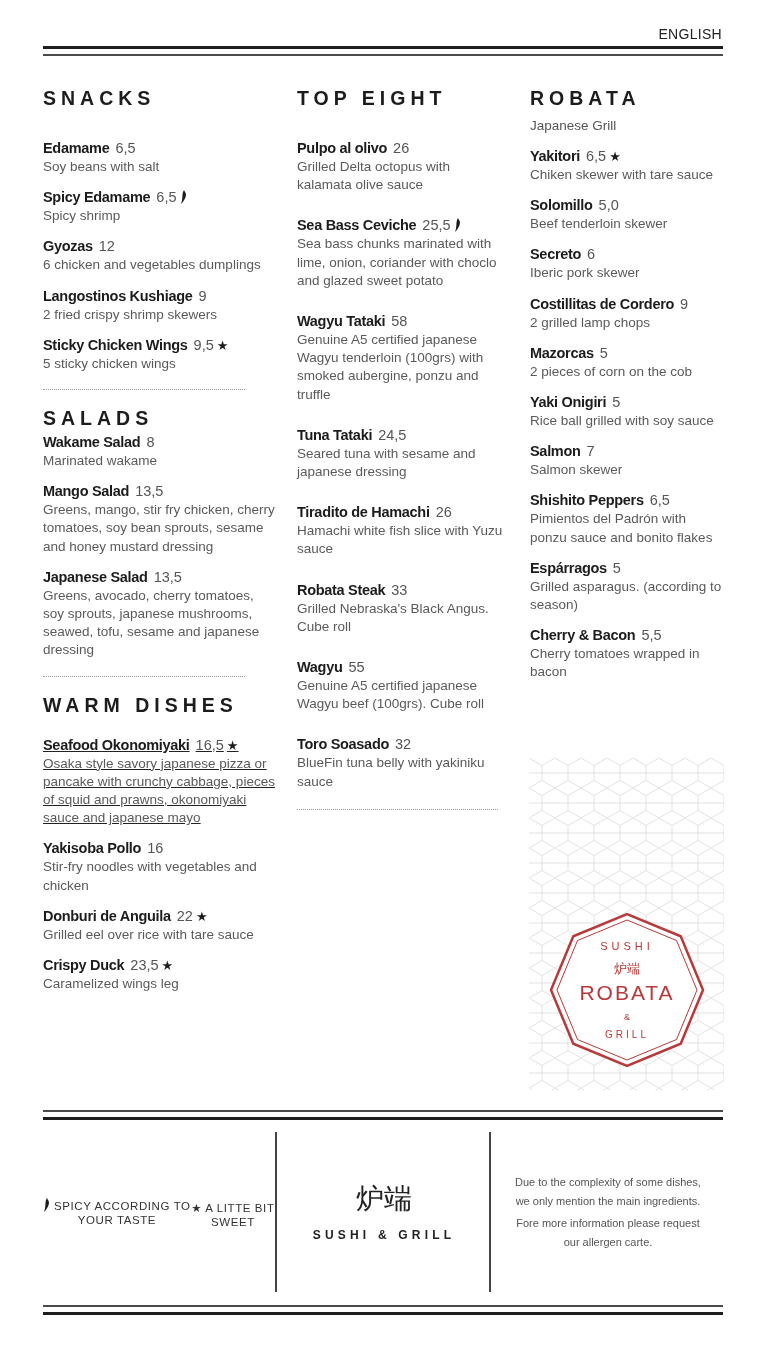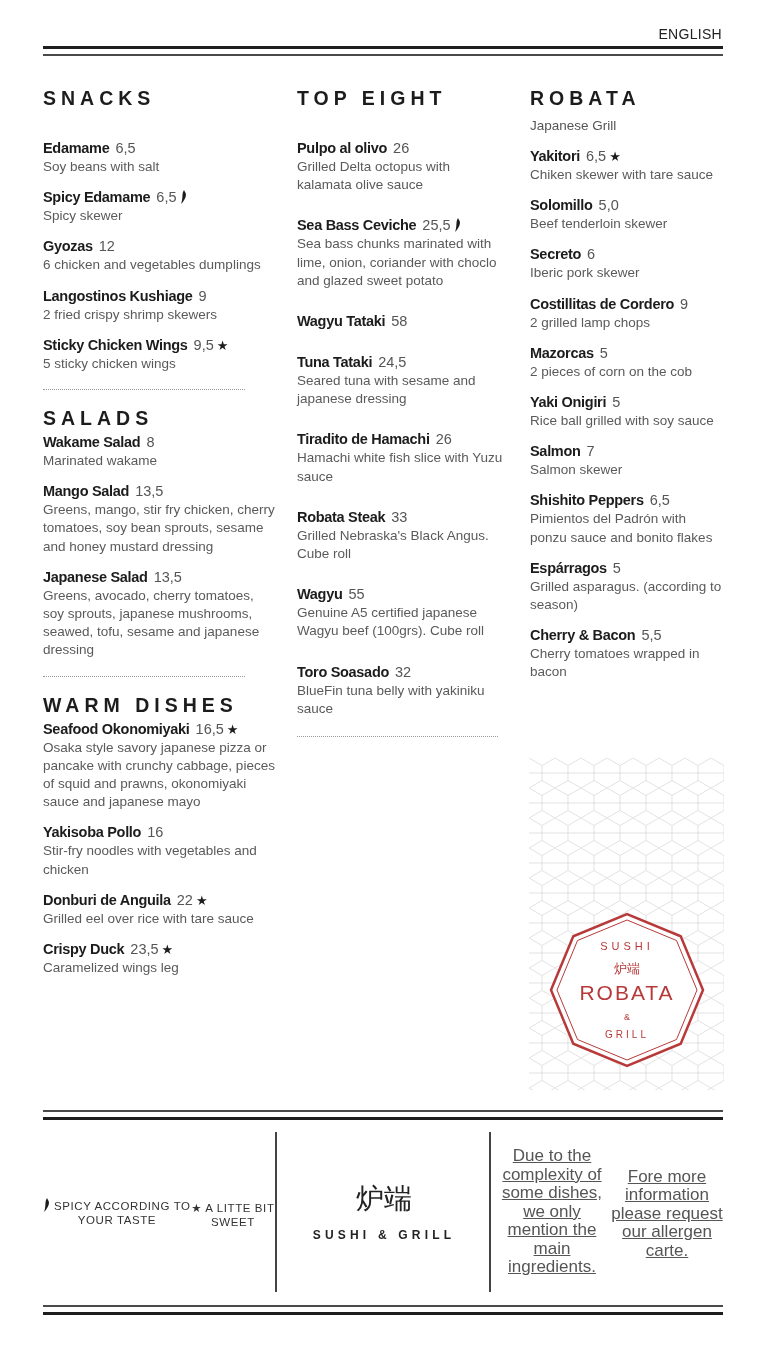--- a/index.html
+++ b/index.html
@@ -34,21 +34,21 @@
   .pattern svg { display: block; }
 
   .footer { position: absolute; left: 43px; top: 1124px; width: 680px; height: 176px; }
   .vline { position: absolute; top: 8px; width: 2px; height: 160px; background: #444; }
   .legend { position: absolute; left: 0; top: 0; width: 232px; height: 176px; display: flex; flex-direction: row; justify-content: center; align-items: center; text-align: center; font-size: 11.5px; letter-spacing: 0.6px; color: #333; }
   .legend-line { line-height: 14px; }
   .legend-line + .legend-line { margin-top: 6px; }
   .brand { position: absolute; left: 234px; top: 0; width: 214px; height: 176px; display: flex; flex-direction: column; justify-content: center; align-items: center; }
   .brand-kanji { font-size: 28px; color: #222; line-height: 34px; font-family: "DejaVu Sans", sans-serif; }
   .brand-sub { margin-top: 12px; font-size: 12px; font-weight: bold; letter-spacing: 4.2px; color: #222; }
-  .note { position: absolute; left: 450px; top: 0; width: 230px; height: 176px; display: flex; justify-content: center; align-items: center; text-align: center; font-size: 17px; color: #555; line-height: 18.5px; text-decoration: underline; }
+  .note { position: absolute; left: 450px; top: 0; width: 230px; height: 176px; display: flex; flex-direction: column; justify-content: center; align-items: center; text-align: center; font-size: 11px; color: #555; line-height: 18.5px; }
   .note p + p { margin-top: 4px; }
 
   .chili { display: inline-block; width: 7px; height: 14px; vertical-align: -2px; }
 </style>
 </head>
 <body>
 
 <div class="lang">ENGLISH</div>
 <div class="rule thick" style="top:46px"></div>
 <div class="rule thin" style="top:54px"></div>
@@ -59,21 +59,21 @@
     <div style="height:29px"></div>
     <div class="items">
         <div class="item" style="margin-top: 0px;">
           <div class="item-head"><span class="item-name">Edamame</span><span class="item-price">6,5</span></div>
           <div class="item-desc">Soy beans with salt</div>
         </div>
         <div class="item">
           <div class="item-head"><span class="item-name">Spicy Edamame</span><span class="item-price">6,5</span><svg class="chili" viewBox="0 0 7 14" style="margin-left: 3px;">
               <path d="M4 0 L5 2 C7 4 6 9 1 14 C3 9 2 5 3 2 Z" fill="#1c1c1c"></path>
             </svg></div>
-          <div class="item-desc">Spicy skewer</div>
+          <div class="item-desc">Spicy shrimp</div>
         </div>
         <div class="item">
           <div class="item-head"><span class="item-name">Gyozas</span><span class="item-price">12</span></div>
           <div class="item-desc">6 chicken and vegetables dumplings</div>
         </div>
         <div class="item">
           <div class="item-head"><span class="item-name">Langostinos Kushiage</span><span class="item-price">9</span></div>
           <div class="item-desc">2 fried crispy shrimp skewers</div>
         </div>
         <div class="item">
@@ -99,21 +99,21 @@
           <div class="item-head"><span class="item-name">Japanese Salad</span><span class="item-price">13,5</span></div>
           <div class="item-desc">Greens, avocado, cherry tomatoes, soy sprouts, japanese mushrooms, seawed, tofu, sesame and japanese dressing</div>
         </div>
       </div>
   </div>
   <div class="dots"></div>
   <div style="margin-top:16px">
     <div class="section-title">WARM DISHES</div>
     <div style="height:3px"></div>
     <div class="items">
-        <div class="item" style="margin-top: 0px;">
+        <div class="item" style="margin-top: 16px; text-decoration: underline;">
           <div class="item-head"><span class="item-name">Seafood Okonomiyaki</span><span class="item-price">16,5</span><span class="item-mark">★</span></div>
           <div class="item-desc">Osaka style savory japanese pizza or pancake with crunchy cabbage, pieces of squid and prawns, okonomiyaki sauce and japanese mayo</div>
         </div>
         <div class="item">
           <div class="item-head"><span class="item-name">Yakisoba Pollo</span><span class="item-price">16</span></div>
           <div class="item-desc">Stir-fry noodles with vegetables and chicken</div>
         </div>
         <div class="item">
           <div class="item-head"><span class="item-name">Donburi de Anguila</span><span class="item-price">22</span><span class="item-mark">★</span></div>
           <div class="item-desc">Grilled eel over rice with tare sauce</div>
@@ -136,20 +136,21 @@
           <div class="item-desc">Grilled Delta octopus with kalamata olive sauce</div>
         </div>
         <div class="item" style="margin-top: 22px;">
           <div class="item-head"><span class="item-name">Sea Bass Ceviche</span><span class="item-price">25,5</span><svg class="chili" viewBox="0 0 7 14" style="margin-left: 3px;">
               <path d="M4 0 L5 2 C7 4 6 9 1 14 C3 9 2 5 3 2 Z" fill="#1c1c1c"></path>
             </svg></div>
           <div class="item-desc">Sea bass chunks marinated with lime, onion, coriander with choclo and glazed sweet potato</div>
         </div>
         <div class="item" style="margin-top: 22px;">
           <div class="item-head"><span class="item-name">Wagyu Tataki</span><span class="item-price">58</span></div>
+          <div class="item-desc">Genuine A5 certified japanese Wagyu tenderloin (100grs) with smoked aubergine, ponzu and truffle</div>
         </div>
         <div class="item" style="margin-top: 22px;">
           <div class="item-head"><span class="item-name">Tuna Tataki</span><span class="item-price">24,5</span></div>
           <div class="item-desc">Seared tuna with sesame and japanese dressing</div>
         </div>
         <div class="item" style="margin-top: 22px;">
           <div class="item-head"><span class="item-name">Tiradito de Hamachi</span><span class="item-price">26</span></div>
           <div class="item-desc">Hamachi white fish slice with Yuzu sauce</div>
         </div>
         <div class="item" style="margin-top: 22px;">

